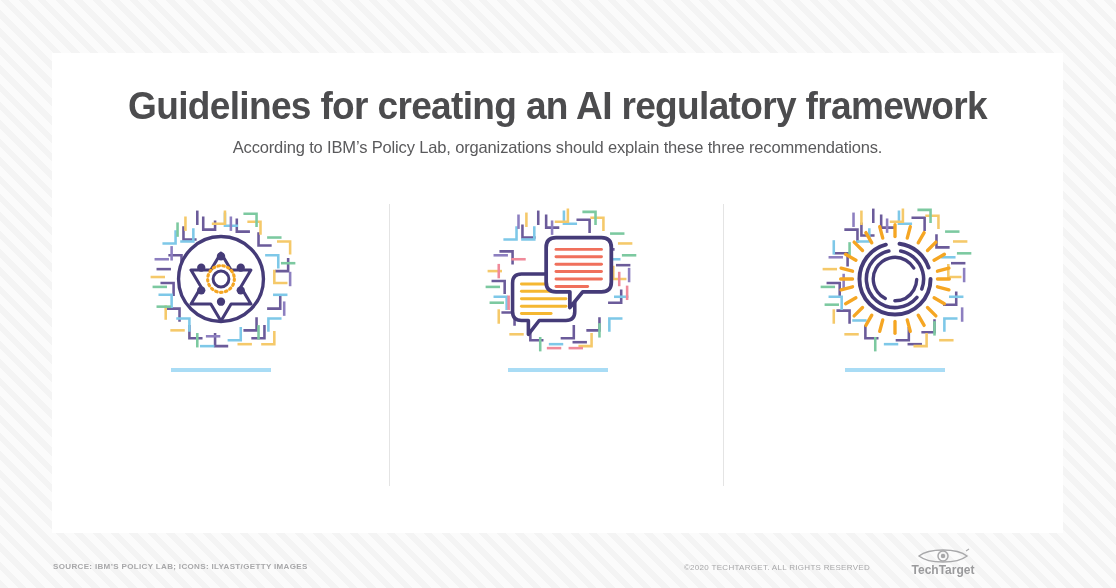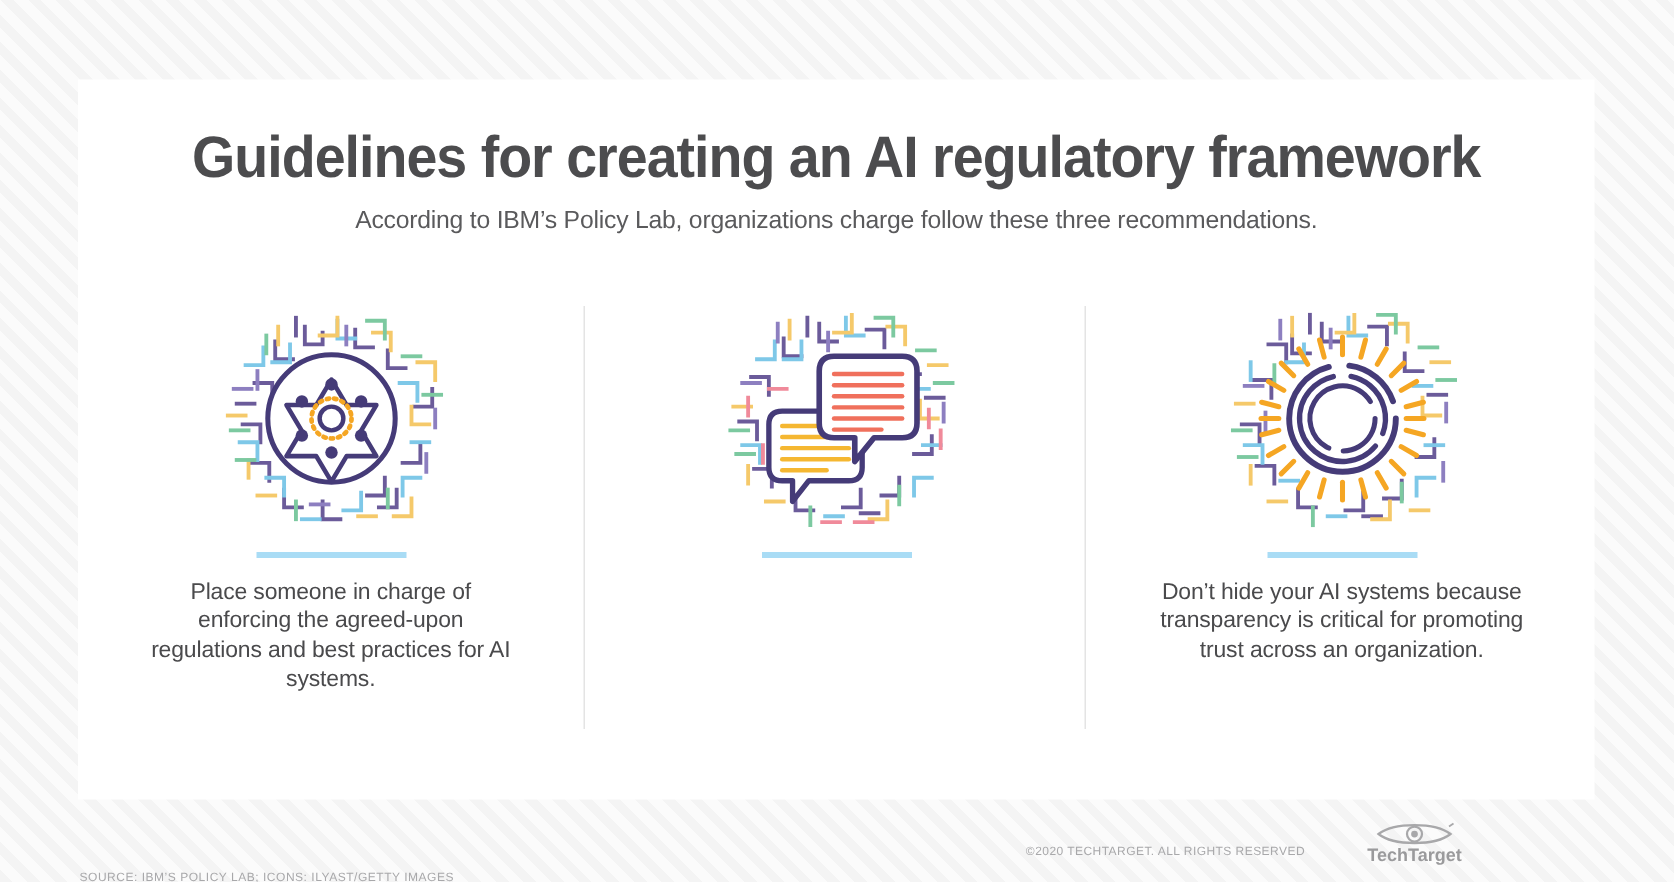--- a/index.html
+++ b/index.html
@@ -105,25 +105,24 @@
     font-size: 15.3px;
     line-height: 19.3px;
     color: #4a4a4c;
     letter-spacing: -0.1px;
   }
   .footer-left {
     position: absolute;
     left: 53px;
     top: 562px;
     font-size: 8px;
-    font-weight: normal;
+    font-weight: bold;
     letter-spacing: 0.35px;
     color: #a8a8aa;
     text-transform: uppercase;
-    margin-top: 18px;
   }
   .footer-right {
     position: absolute;
     right: 150px;
     top: 563px;
     font-size: 8px;
     font-weight: normal;
     letter-spacing: 0.3px;
     color: #a8a8aa;
     text-transform: uppercase;
@@ -138,21 +137,21 @@
   }
   .logo svg { display: block; width: 66px; height: 34px; }
 </style>
 </head>
 <body>
 
 <div class="stage">
   <div class="card">
 
     <div class="title">Guidelines for creating an AI regulatory framework</div>
-    <div class="subtitle">According to IBM’s Policy Lab, organizations charge follow these three recommendations.</div>
+    <div class="subtitle">According to IBM’s Policy Lab, organizations should explain these three recommendations.</div>
 
     <div class="columns">
 
       <div class="divider d1"></div>
       <div class="divider d2"></div>
 
       <div class="col">
         <div class="icon-wrap">
           <svg viewBox="0 0 160 160" xmlns="http://www.w3.org/2000/svg">
             <g fill="none" stroke-width="2.6" stroke-linecap="square">
@@ -226,21 +225,20 @@
               <circle cx="100" cy="91.5" r="4.2"></circle>
               <circle cx="80" cy="103" r="4.2"></circle>
               <circle cx="60" cy="91.5" r="4.2"></circle>
               <circle cx="60" cy="68.5" r="4.2"></circle>
             </g>
             <circle cx="80" cy="80" r="13.5" fill="none" stroke="#f5a623" stroke-width="3.2" stroke-dasharray="1.6 3.4" stroke-linecap="round"></circle>
             <circle cx="80" cy="80" r="8" fill="#ffffff" stroke="#453b78" stroke-width="3"></circle>
           </svg>
         </div>
         <div class="accent-bar"></div>
-        <div class="col-text">Place someone in charge of enforcing the agreed-upon regulations and best practices for AI systems.</div>
       </div>
 
       <div class="col">
         <div class="icon-wrap">
           <svg viewBox="0 0 160 160" xmlns="http://www.w3.org/2000/svg">
             <g fill="none" stroke-width="2.6" stroke-linecap="square">
               <g stroke="#6b5b9a">
                 <path d="M44 26 L44 38 L56 38"></path>
                 <path d="M68 16 L68 28 L80 28"></path>
                 <path d="M100 20 L112 20 L112 32"></path>
@@ -418,21 +416,20 @@
               <path d="M50.5 33 L56.5 43.4"></path>
               <path d="M64.5 27 L67.6 38.6"></path>
             </g>
 
             <circle cx="80" cy="80" r="36" fill="none" stroke="#453b78" stroke-width="4" stroke-dasharray="160 14 40 12" stroke-linecap="round"></circle>
             <circle cx="80" cy="80" r="29" fill="none" stroke="#453b78" stroke-width="3.6" stroke-dasharray="110 12 50 10" stroke-linecap="round" transform="rotate(40 80 80)"></circle>
             <circle cx="80" cy="80" r="22" fill="none" stroke="#453b78" stroke-width="3.4" stroke-dasharray="80 12 34 10" stroke-linecap="round" transform="rotate(120 80 80)"></circle>
           </svg>
         </div>
         <div class="accent-bar"></div>
-        <div class="col-text">Don’t hide your AI systems because transparency is critical for promoting trust across an organization.</div>
       </div>
 
     </div>
   </div>
 
   <div class="footer-left">SOURCE: IBM’S POLICY LAB; ICONS: ILYAST/GETTY IMAGES</div>
   <div class="footer-right">©2020 TECHTARGET. ALL RIGHTS RESERVED</div>
 
   <div class="logo">
     <svg viewBox="0 0 132 68" xmlns="http://www.w3.org/2000/svg">

